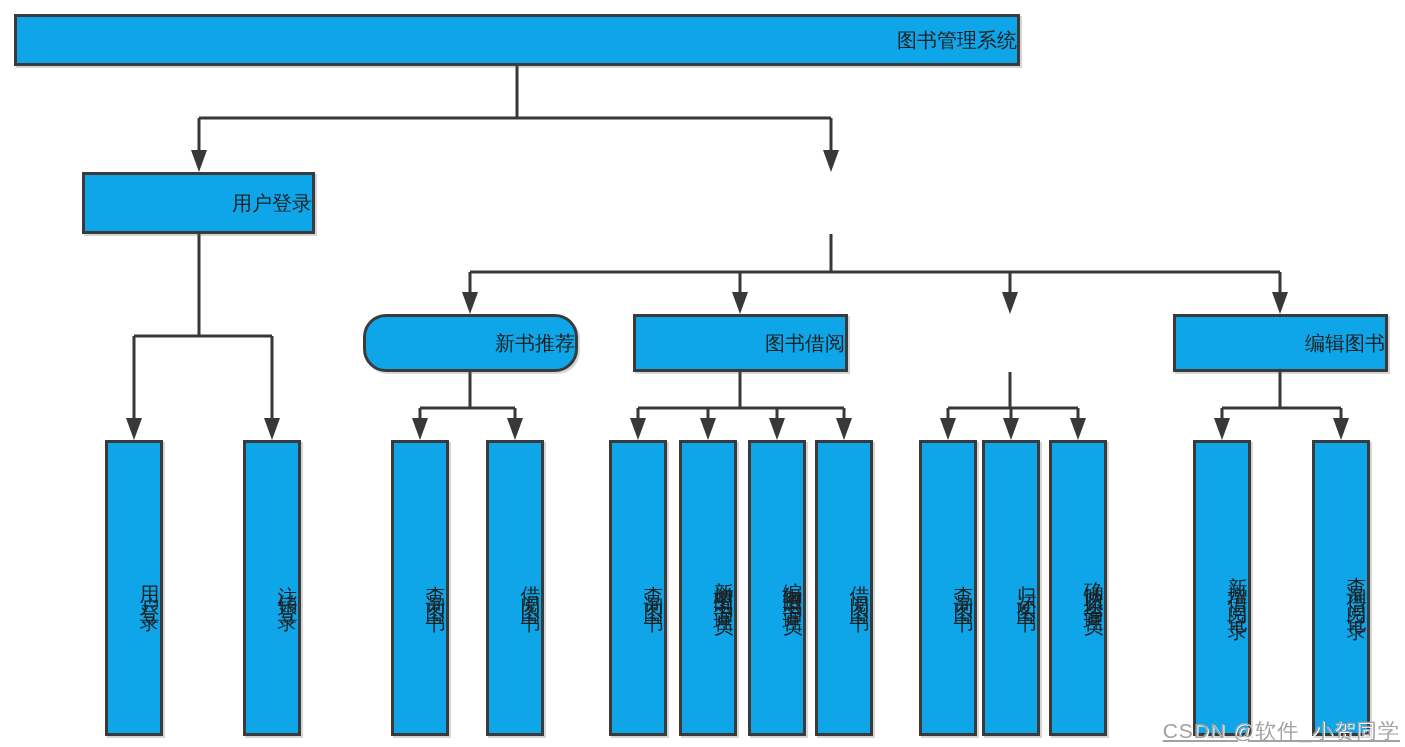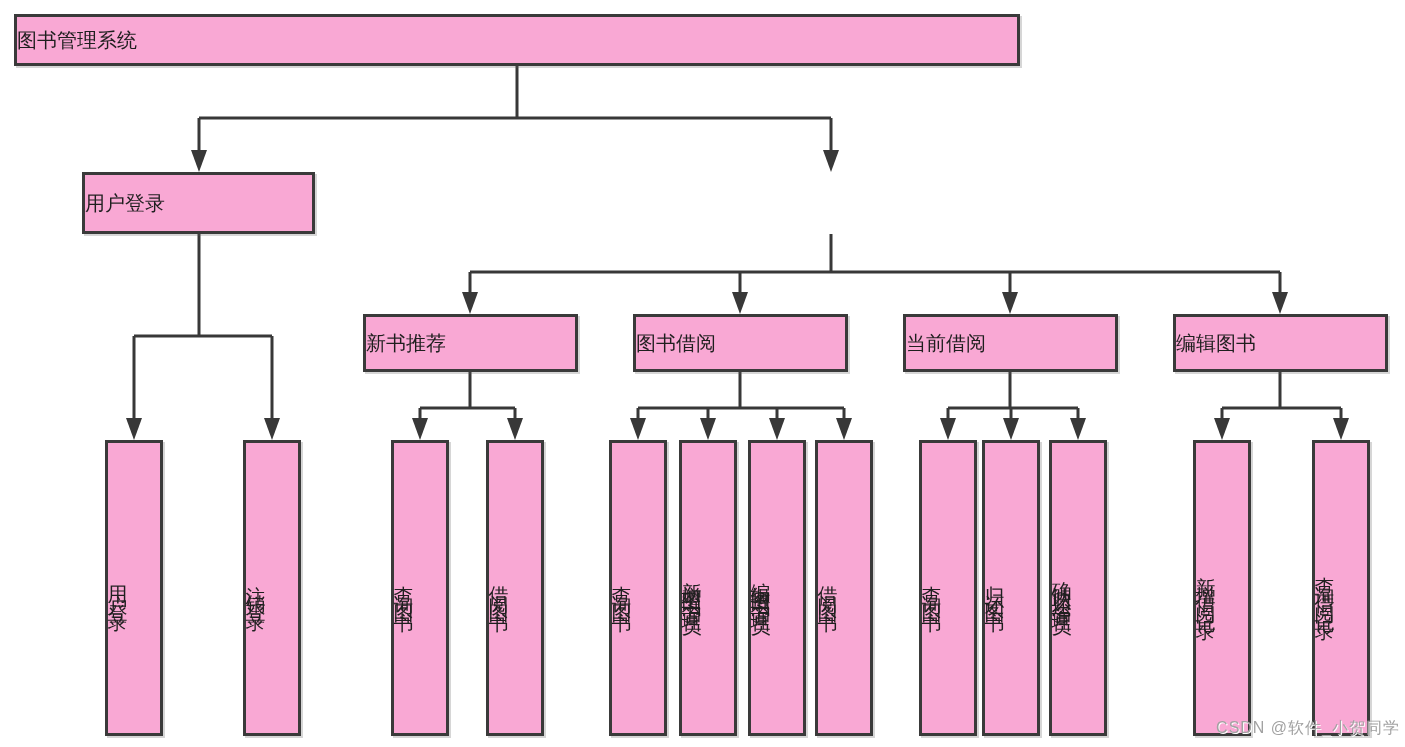--- a/index.html
+++ b/index.html
@@ -11,51 +11,52 @@
     font-family: "Liberation Sans", "DejaVu Sans", sans-serif;
     overflow: hidden;
   }
   svg.connectors {
     position: absolute;
     left: 0; top: 0;
     width: 1405px; height: 747px;
   }
   .box {
     position: absolute;
-    background: #f9a8d4;
+    background: #0ea5e9;
     border: 3px solid #3a3a3a;
     box-shadow: 2px 2px 0 rgba(90,90,90,0.25);
     display: flex;
     align-items: center;
-    justify-content: flex-start;
+    justify-content: flex-end;
     box-sizing: border-box;
     color: #1f1f1f;
   }
   .box span { display: block; }
   .root  { left: 14px;  top: 14px;  width: 1006px; height: 52px; font-size: 20px; }
   .lvl2  { top: 172px; width: 233px; height: 62px; font-size: 20px; }
   .lvl3  { top: 314px; width: 215px; height: 58px; font-size: 20px; }
   .leaf  { top: 440px; width: 58px; height: 296px; font-size: 20px; }
   .vtext {
     writing-mode: vertical-rl;
     text-orientation: mixed;
     letter-spacing: 9px;
     line-height: 1;
     white-space: nowrap;
   }
   .vtext.long { letter-spacing: 5px; }
   .watermark {
     position: absolute;
     right: 5px;
-    bottom: 8px;
-    font-size: 16px;
+    bottom: 2px;
+    font-size: 21px;
     color: #a2a2a2;
     text-shadow: 1px 1px 0 #ffffff;
     letter-spacing: 1px;
     white-space: nowrap;
+    text-decoration: underline;
   }
 </style>
 </head>
 <body>
 
 <div class="canvas">
 
   <svg class="connectors" viewBox="0 0 1405 747" aria-hidden="true">
     <g stroke="#383838" stroke-width="3" fill="none">
       <path d="M517 66 V118 M199 118 H831 M199 118 V152 M831 118 V152"></path>
@@ -90,28 +91,25 @@
   </svg>
 
   <div class="box root">
     <span>图书管理系统</span>
   </div>
 
   <div class="box lvl2" style="left:82px;">
     <span>用户登录</span>
   </div>
 
-  <div class="box lvl3" style="left:363px;">
+  <div class="box lvl3" style="left:363px;border-radius:23px;">
     <span>新书推荐</span>
   </div>
   <div class="box lvl3" style="left:633px;">
     <span>图书借阅</span>
-  </div>
-  <div class="box lvl3" style="left:903px;">
-    <span>当前借阅</span>
   </div>
   <div class="box lvl3" style="left:1173px;">
     <span>编辑图书</span>
   </div>
 
   <div class="box leaf" style="left:105px;">
     <span class="vtext">用户登录</span>
   </div>
   <div class="box leaf" style="left:243px;">
     <span class="vtext">注销登录</span>

